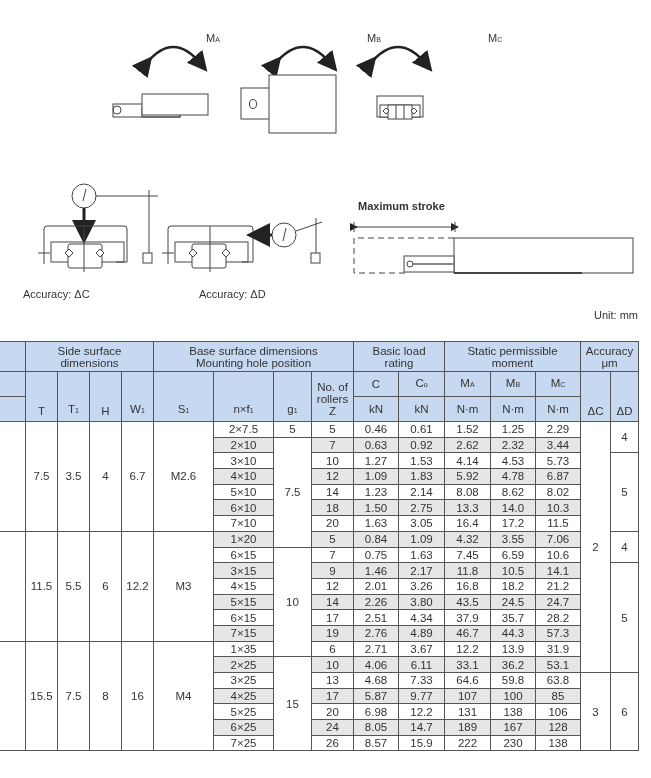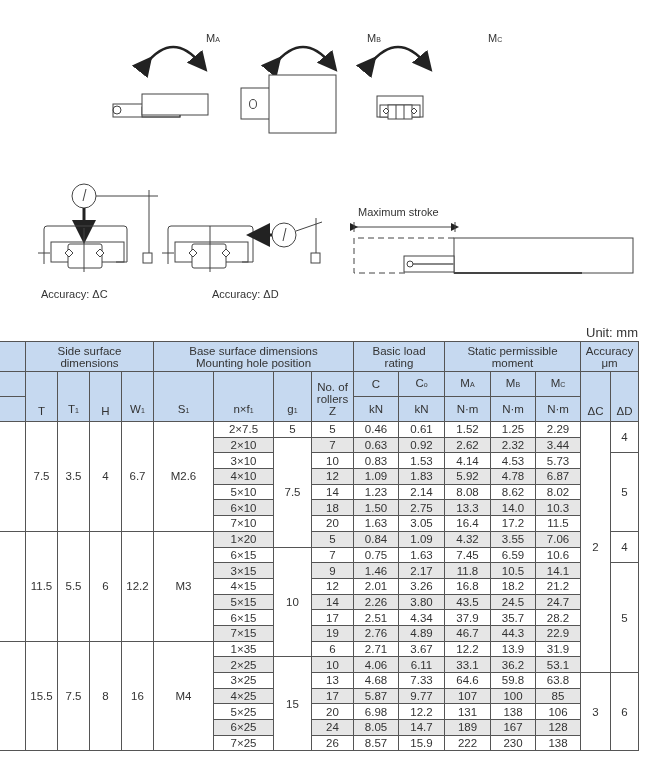--- a/index.html
+++ b/index.html
@@ -1,20 +1,20 @@
 <!DOCTYPE html>
 <html><head>
 <meta charset="utf-8">
 <style>
   html, body { margin: 0; padding: 0; background: #ffffff; }
   body { width: 651px; height: 778px; position: relative; overflow: hidden;
          font-family: "Liberation Sans", sans-serif; color: #333; }
   svg { position: absolute; left: 0; top: 0; }
   .lbl { position: absolute; font-size: 11px; color: #333; white-space: nowrap; }
-  .unit { position: absolute; right: 13px; top: 325px; font-size: 13px; color: #333; }
+  .unit { position: absolute; right: 13px; top: 309px; font-size: 11px; color: #333; }
   table.spec { position: absolute; left: -1px; top: 341px; border-collapse: collapse;
                font-size: 11.5px; table-layout: fixed; }
   table.spec td, table.spec th { border: 1px solid #555; text-align: center; padding: 0;
                font-weight: normal; overflow: hidden; white-space: nowrap; }
   table.spec th { background: #c6d9f0; color: #333; line-height: 12px; }
   table.spec td { height: 14.7px; line-height: 14px; background: #fff; }
   table.spec tr.shade td.s { background: #e6e6e6; }
   .sub { font-size: 7px; vertical-align: baseline; }
   .hdr2 { vertical-align: bottom; padding-bottom: 4px !important; }
 </style>
@@ -97,23 +97,23 @@
     <line x1="412" y1="264" x2="454" y2="264" stroke="#888" stroke-width="2"></line>
     <circle cx="410" cy="264" r="3" fill="#fff" stroke="#444"></circle>
     <line x1="454" y1="273" x2="582" y2="273" stroke="#444" stroke-width="2"></line>
   </g>
 </svg>
 
 <div class="lbl" style="left:206px;top:32px;font-size:11px;"><span>M</span><span class="sub">A</span></div>
 <div class="lbl" style="left:367px;top:32px;font-size:11px;"><span>M</span><span class="sub">B</span></div>
 <div class="lbl" style="left:488px;top:32px;font-size:11px;"><span>M</span><span class="sub">C</span></div>
 
-<div class="lbl" style="left:41px;top:288px;">Accuracy: ΔC</div>
-<div class="lbl" style="left:212px;top:288px;">Accuracy: ΔD</div>
-<div class="lbl" style="left:358px;top:206px;">Maximum stroke</div>
+<div class="lbl" style="left:23px;top:288px;">Accuracy: ΔC</div>
+<div class="lbl" style="left:199px;top:288px;">Accuracy: ΔD</div>
+<div class="lbl" style="left:358px;top:200px;font-weight:bold;">Maximum stroke</div>
 
 <div class="unit">Unit: mm</div>
 
 <table class="spec">
   <colgroup>
     <col style="width:26px">
       <col style="width:32px">
       <col style="width:32px">
       <col style="width:32px">
       <col style="width:32px">
@@ -190,21 +190,21 @@
         <td class="s">7</td>
         <td class="s">0.63</td>
         <td class="s">0.92</td>
         <td class="s">2.62</td>
         <td class="s">2.32</td>
         <td class="s">3.44</td>
       </tr>
       <tr>
         <td class="s">3×10</td>
         <td class="s">10</td>
-        <td class="s">0.83</td>
+        <td class="s">1.27</td>
         <td class="s">1.53</td>
         <td class="s">4.14</td>
         <td class="s">4.53</td>
         <td class="s">5.73</td>
         <td rowspan="5">5</td>
       </tr>
       <tr class="shade">
         <td class="s">4×10</td>
         <td class="s">12</td>
         <td class="s">1.09</td>
@@ -303,21 +303,21 @@
         <td class="s">35.7</td>
         <td class="s">28.2</td>
       </tr>
       <tr class="shade">
         <td class="s">7×15</td>
         <td class="s">19</td>
         <td class="s">2.76</td>
         <td class="s">4.89</td>
         <td class="s">46.7</td>
         <td class="s">44.3</td>
-        <td class="s">22.9</td>
+        <td class="s">57.3</td>
       </tr>
       <tr>
         <td rowspan="7"></td>
         <td rowspan="7">15.5</td>
         <td rowspan="7">7.5</td>
         <td rowspan="7">8</td>
         <td rowspan="7">16</td>
         <td rowspan="7">M4</td>
         <td class="s">1×35</td>
         <td class="s">6</td>

